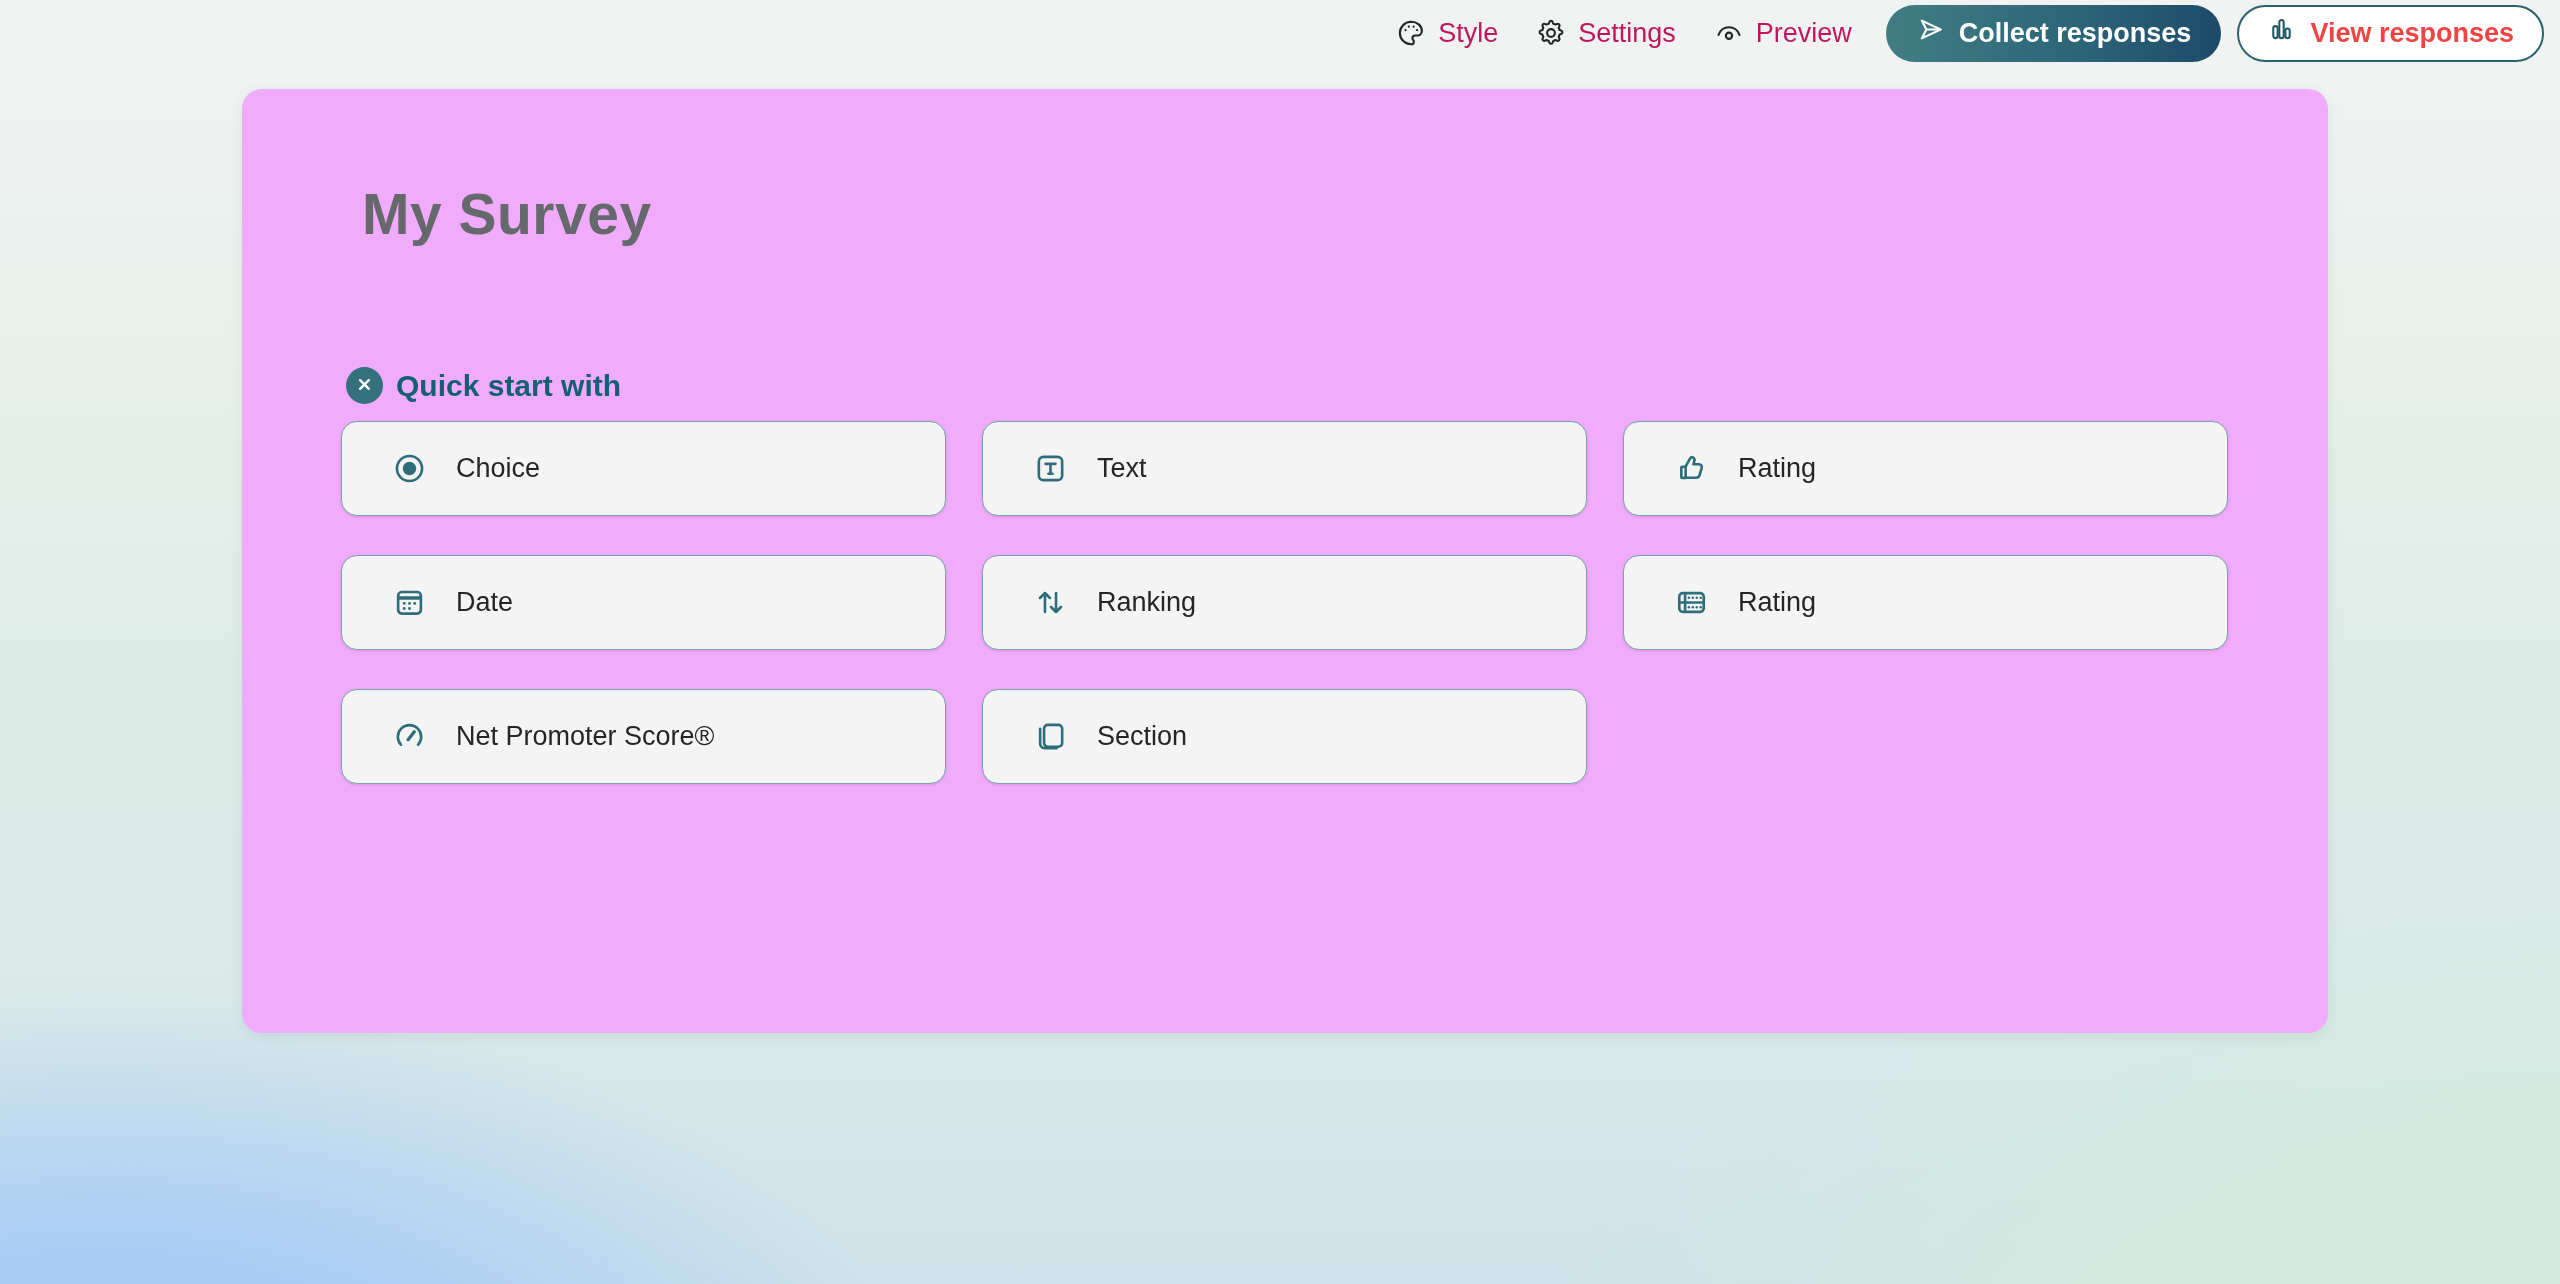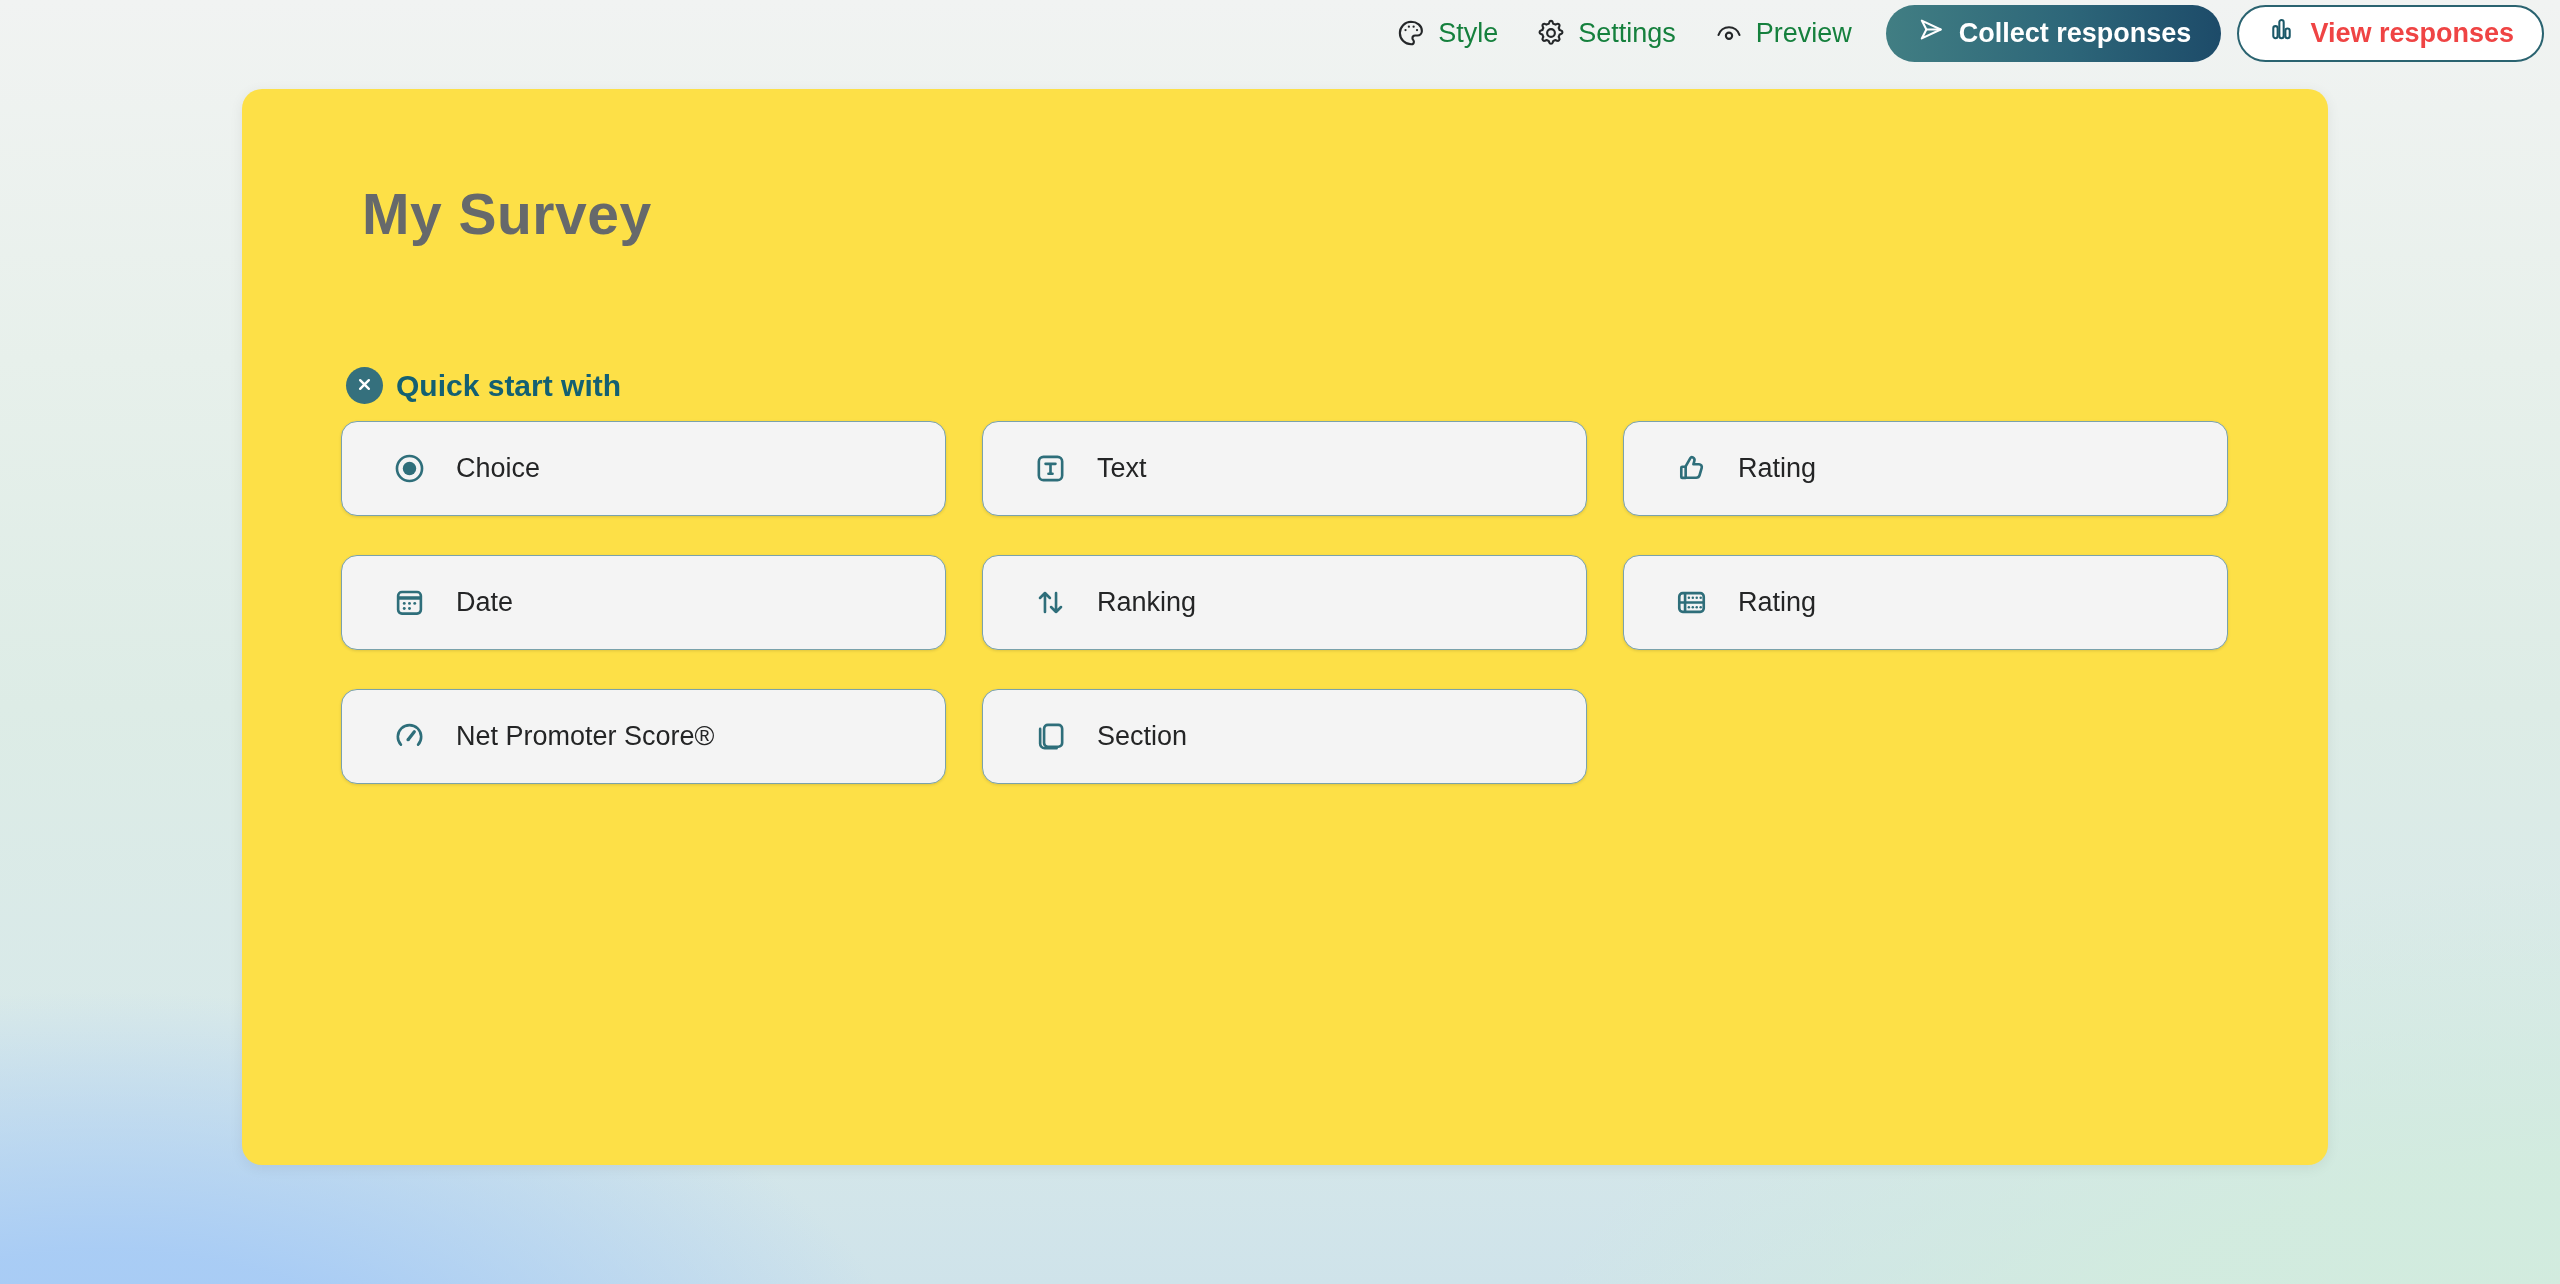--- a/index.html
+++ b/index.html
@@ -17,21 +17,21 @@
   
   .topbar {
     position: absolute; top: 0; right: 16px; height: 66px;
     display: flex; align-items: center; gap: 10px;
   }
   .nav-item {
     display: flex; align-items: center; gap: 12px;
     padding: 0 14px; height: 56px;
     background: transparent; border: none; cursor: pointer;
     font-family: "Liberation Sans", sans-serif;
-    font-size: 27px; color: #15803d; font-weight: 400;
+    font-size: 27px; color: #be185d; font-weight: 400;
     border-radius: 8px;
   }
   .nav-item svg { display: block; }
   .pill {
     display: flex; align-items: center; gap: 14px;
     height: 57px; border-radius: 29px; cursor: pointer;
     font-family: Liberation Sans, sans-serif;
     font-size: 27px; font-weight: 600;
   }
   .pill-primary {
@@ -41,22 +41,22 @@
   }
   .pill-secondary {
     padding: 0 28px; background: #ffffff;
     border: 2px solid #2a6370; color: #ef4444;
     margin-left: 6px;
   }
 
   
   .card {
     position: absolute; left: 242px; top: 89px;
-    width: 2086px; height: 1076px;
-    background: #fde047; border-radius: 20px;
+    width: 2086px; height: 944px;
+    background: #f0abfc; border-radius: 20px;
     box-shadow: 0 3px 14px rgba(0,0,0,0.07);
   }
   .survey-title {
     position: absolute; left: 120px; top: 92px;
     font-size: 57px; font-weight: 600; color: #66696b;
     letter-spacing: 0.5px;
   }
   .quickstart-header {
     position: absolute; left: 104px; top: 246px;
     display: flex; align-items: center; gap: 13px; margin-top: 32px;

